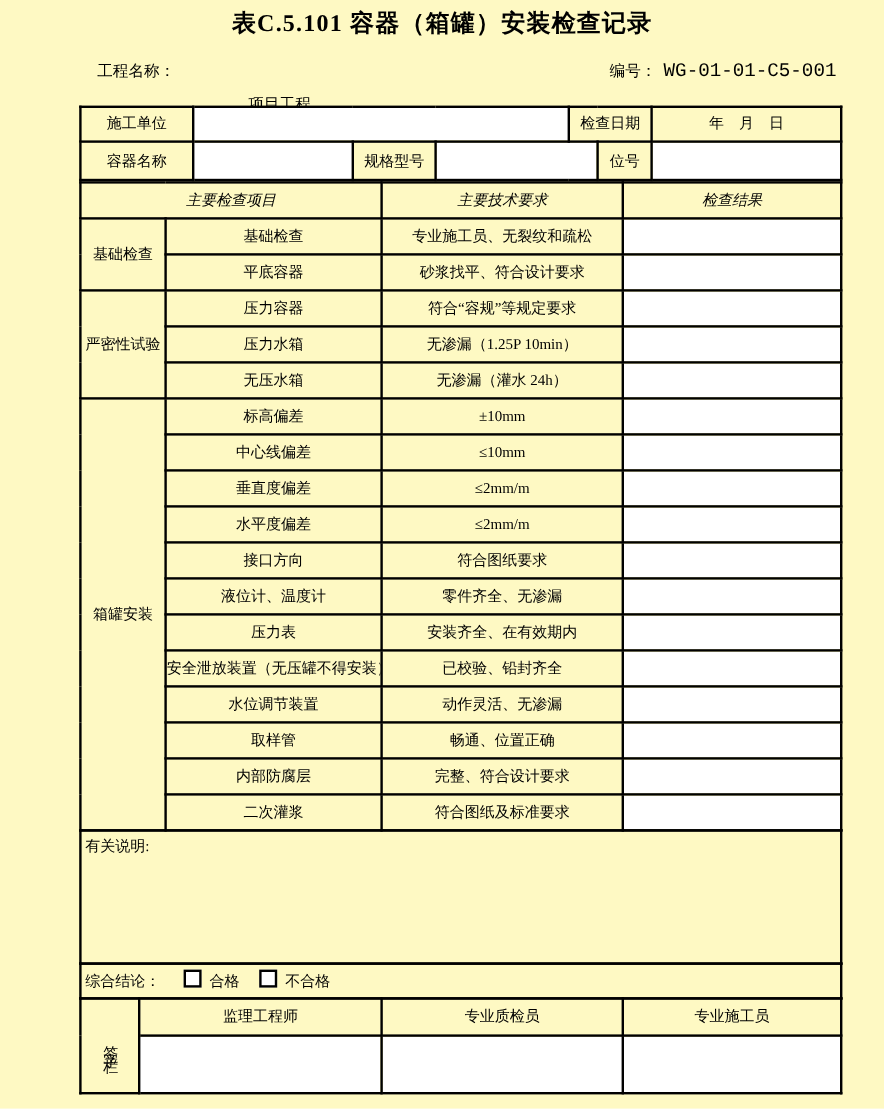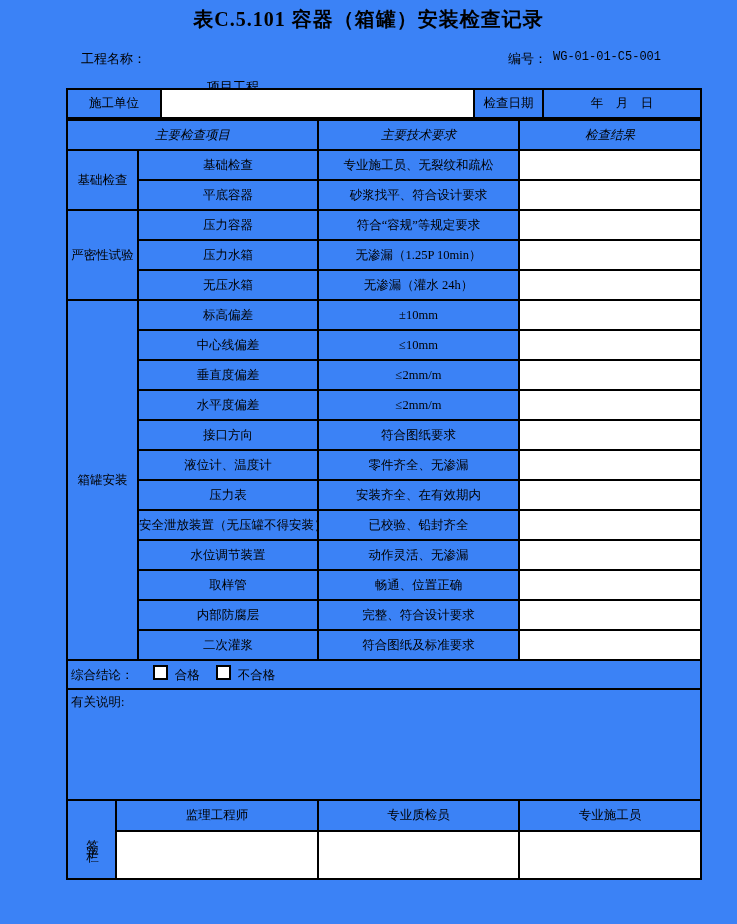--- a/index.html
+++ b/index.html
@@ -1,30 +1,30 @@
 <!DOCTYPE html>
 <html><head>
 <meta charset="utf-8">
 <style>
   html,body{margin:0;padding:0;background:#fff;}
   .page{
-    position:relative;width:737px;height:924px;background:#3b82f6;
+    position:relative;width:737px;height:924px;background:#fef9c3;
     font-family:"Liberation Serif","DejaVu Serif",serif;color:#000;
     overflow:hidden;
   }
   .title{
     position:absolute;top:6px;left:0;width:100%;text-align:center;
     font-size:20px;font-weight:bold;letter-spacing:1px;
   }
   .meta{position:absolute;top:50px;left:0;width:100%;height:18px;font-size:13px;}
   .meta span{position:absolute;white-space:nowrap;}
   .m-project-label{left:81px;}
   .m-project-value{left:207px;margin-top:28px;}
   .m-number-label{left:508px;}
-  .m-number-value{left:553px;font-family:"Liberation Mono","DejaVu Sans Mono",monospace;font-size:12px;}
+  .m-number-value{left:553px;font-family:"Liberation Mono","DejaVu Sans Mono",monospace;font-size:16px;}
 
   .tables{position:absolute;left:66px;top:88px;width:634px;}
   table.t{
     border-collapse:collapse;table-layout:fixed;width:634px;
     font-size:12.5px;
   }
   table.t td,table.t th{
     border:2px solid #000;text-align:center;vertical-align:middle;
     padding:0;font-weight:normal;overflow:hidden;white-space:nowrap;
   }
@@ -72,20 +72,28 @@
           <col style="width:45px">
           <col style="width:158px">
       </colgroup>
       <tbody>
           <tr class="r-info1">
         <td>施工单位</td>
         <td colspan="3" class="blank-cell"></td>
         <td colspan="2">检查日期</td>
         <td>年　月　日</td>
       </tr>
+      <tr class="r-info2">
+        <td>容器名称</td>
+        <td class="blank-cell"></td>
+        <td>规格型号</td>
+        <td colspan="2" class="blank-cell"></td>
+        <td>位号</td>
+        <td class="blank-cell"></td>
+      </tr>
     </tbody>
       </table>
 
     <table class="t main-t">
       <colgroup>
         <col style="width:71px">
           <col style="width:180px">
           <col style="width:201px">
           <col style="width:182px">
       </colgroup>
@@ -181,43 +189,43 @@
             <td class="blank-cell"></td>
           </tr>
           <tr>
             <td>二次灌浆</td>
             <td>符合图纸及标准要求</td>
             <td class="blank-cell"></td>
           </tr>
         </tbody>
     </table>
 
+    <table class="t notes-t overlap">
+      <colgroup>
+          <col style="width:634px">
+        </colgroup>
+      <tbody>
+          <tr>
+        <td class="notes-cell">
+          <span>有关说明:</span>
+          <span></span>
+        </td>
+      </tr>
+    </tbody>
+      </table>
+
     <table class="t concl-t overlap">
       <colgroup>
           <col style="width:634px">
         </colgroup>
       <tbody>
           <tr>
         <td class="concl-cell">
           <span>综合结论：</span>
           <span id="concl-options"><span><span class="cb"></span><span class="opt-text">合格</span></span><span><span class="cb"></span><span class="opt-text">不合格</span></span></span>
-        </td>
-      </tr>
-    </tbody>
-      </table>
-
-    <table class="t notes-t overlap">
-      <colgroup>
-          <col style="width:634px">
-        </colgroup>
-      <tbody>
-          <tr>
-        <td class="notes-cell">
-          <span>有关说明:</span>
-          <span></span>
         </td>
       </tr>
     </tbody>
       </table>
 
     <table class="t sig-t overlap">
       <colgroup>
         <col style="width:49px">
           <col style="width:202px">
           <col style="width:201px">

